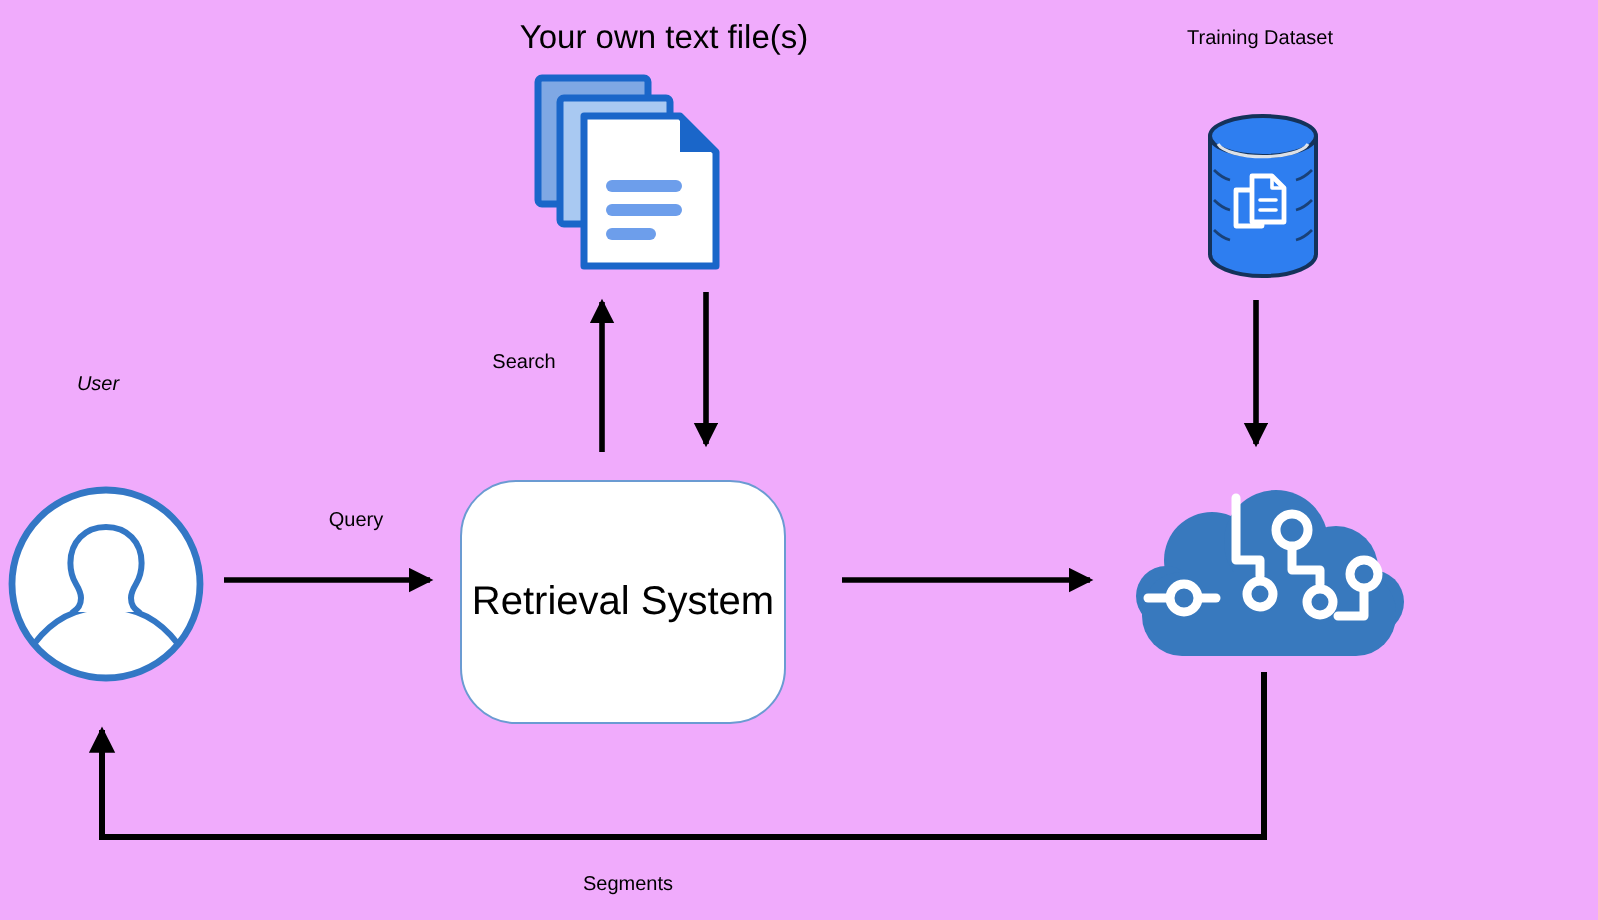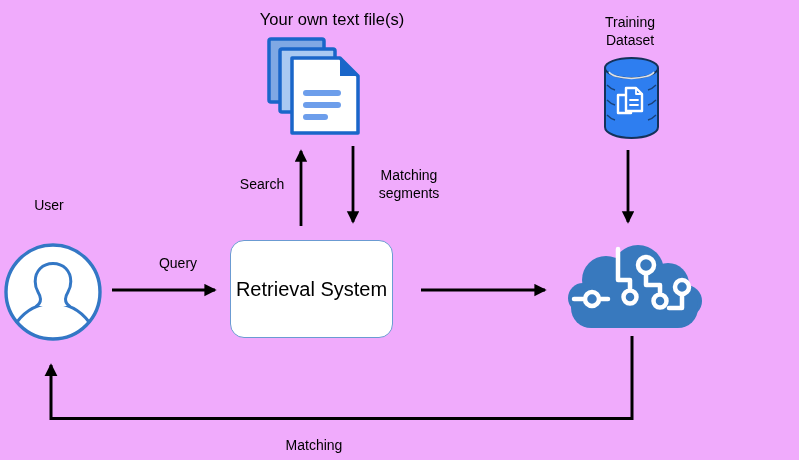--- a/index.html
+++ b/index.html
@@ -1,26 +1,26 @@
 <!DOCTYPE html>
 <html style="--arrow: #000000; --box-border: #6B9BD2; --user-blue: #3377C5; --cloud-blue: #3879BE; --cylinder-blue: #2E7EF0; --cylinder-outline: #14325A; --doc-border: #1A66C9; --doc-back-fill: #7FA8E4; --doc-mid-fill: #A9C9F2; --doc-line: #6D9EEB;"><head>
 <meta charset="utf-8">
 <style>
   html,body{margin:0;padding:0;background:#fff;}
   .canvas{
     position:relative;width:799px;height:460px;background:#f0abfc;overflow:hidden;
     font-family:"Liberation Sans","DejaVu Sans",sans-serif;color:#000;
   }
   .abs{position:absolute;}
-  .lbl{position:absolute;font-size:14px;line-height:1.25;color:#000;text-align:center;white-space:pre-line;}
+  .lbl{position:absolute;font-size:10px;line-height:1.25;color:#000;text-align:center;white-space:pre-line;}
   .lbl-left{text-align:left;}
   .files-title{font-size:16.5px;}
   .retrieval-box{
-    position:absolute;left:230px;top:240px;width:163px;height:98px;
-    border:1.5px solid var(--box-border);border-radius:14px;background:#fff;
+    position:absolute;left:230px;top:240px;width:163px;height:122px;
+    border:1.5px solid var(--box-border);border-radius:28px;background:#fff;
     display:flex;align-items:center;justify-content:center;
     font-size:20px;box-sizing:border-box;
   }
   
   .arrow-line{stroke:var(--arrow);stroke-width:2.8;fill:none;}
   .arrow-line-thick{stroke:var(--arrow);stroke-width:3;fill:none;}
   .ah-fill{fill:var(--arrow);}
   .doc-back{fill:var(--doc-back-fill);stroke:var(--doc-border);stroke-width:3.5;}
   .doc-mid{fill:var(--doc-mid-fill);stroke:var(--doc-border);stroke-width:3.5;}
   .doc-front{fill:#fff;stroke:var(--doc-border);stroke-width:3.5;stroke-linejoin:round;}
@@ -73,21 +73,21 @@
     <path class="cyl-body" d="M2,13 v59 a26.5,11 0 0 0 53,0 v-59"></path>
     <ellipse class="cyl-body" cx="28.5" cy="13" rx="26.5" ry="10"></ellipse>
     <path class="cyl-hl" d="M6,17 a23,8 0 0 0 45,0"></path>
     <path class="cyl-ridge" d="M4,30 q4,4 8,5 M4,45 q4,4 8,5 M4,60 q4,4 8,5"></path>
     <path class="cyl-ridge" d="M53,30 q-4,4 -8,5 M53,45 q-4,4 -8,5 M53,60 q-4,4 -8,5"></path>
     <rect class="cyl-glyph" x="15" y="40" width="13" height="18"></rect>
     <path class="cyl-glyph-fill" d="M23,33 h10 l6,6 v17 h-16 z"></path>
     <path class="cyl-glyph" d="M33,33 v6 h6 M27,45 h8 M27,50 h8" style="stroke-width:1.8"></path>
   </svg>
 
-  <div class="lbl" style="left:24px;top:197px;width:50px;">User</div>
+  <div class="lbl" style="left:24px;top:187px;width:50px;font-style:italic;">User</div>
   <svg class="abs" style="left:3px;top:242px;" width="100" height="100" viewBox="0 0 100 100">
     <circle class="user-stroke" cx="50" cy="50" r="47"></circle>
     <path class="user-shoulders" d="M14,80 C23,68 35,61.5 50,61.5 C65,61.5 77,68 86,80"></path>
     <path class="user-head" d="M33.5,64 c2.5,-1.5 4,-4 4,-7 c0,-2.5 -1,-4.5 -2.5,-7 c-1.8,-3 -2.8,-6.5 -2.8,-10.5 c0,-10.5 7.3,-18 17.8,-18 c10.5,0 17.8,7.5 17.8,18 c0,4 -1,7.5 -2.8,10.5 c-1.5,2.5 -2.5,4.5 -2.5,7 c0,3 1.5,5.5 4,7"></path>
   </svg>
 
   <div class="retrieval-box">
     <span>Retrieval System</span>
   </div>
 
@@ -107,16 +107,15 @@
     <circle class="node" cx="98" cy="63" r="6.5"></circle>
     <path class="trace" d="M12,61 H21"></path>
     <circle class="node" cx="30" cy="61" r="7"></circle>
     <path class="trace" d="M38,61 H46"></path>
     <circle class="node" cx="120" cy="49" r="7"></circle>
     <path class="trace" d="M120,57 V70 H107"></path>
   </svg>
 
   <div class="lbl" style="left:148px;top:255px;width:60px;">Query</div>
   <div class="lbl" style="left:232px;top:176px;width:60px;text-align:center;">Search</div>
-  <div class="lbl" style="left:373px;top:167px;width:72px;">Matching segments</div>
-  <div class="lbl" style="left:274px;top:437px;width:80px;">Matching</div>
+  <div class="lbl" style="left:274px;top:437px;width:80px;">Segments</div>
 
 </div>
 
 </body></html>

